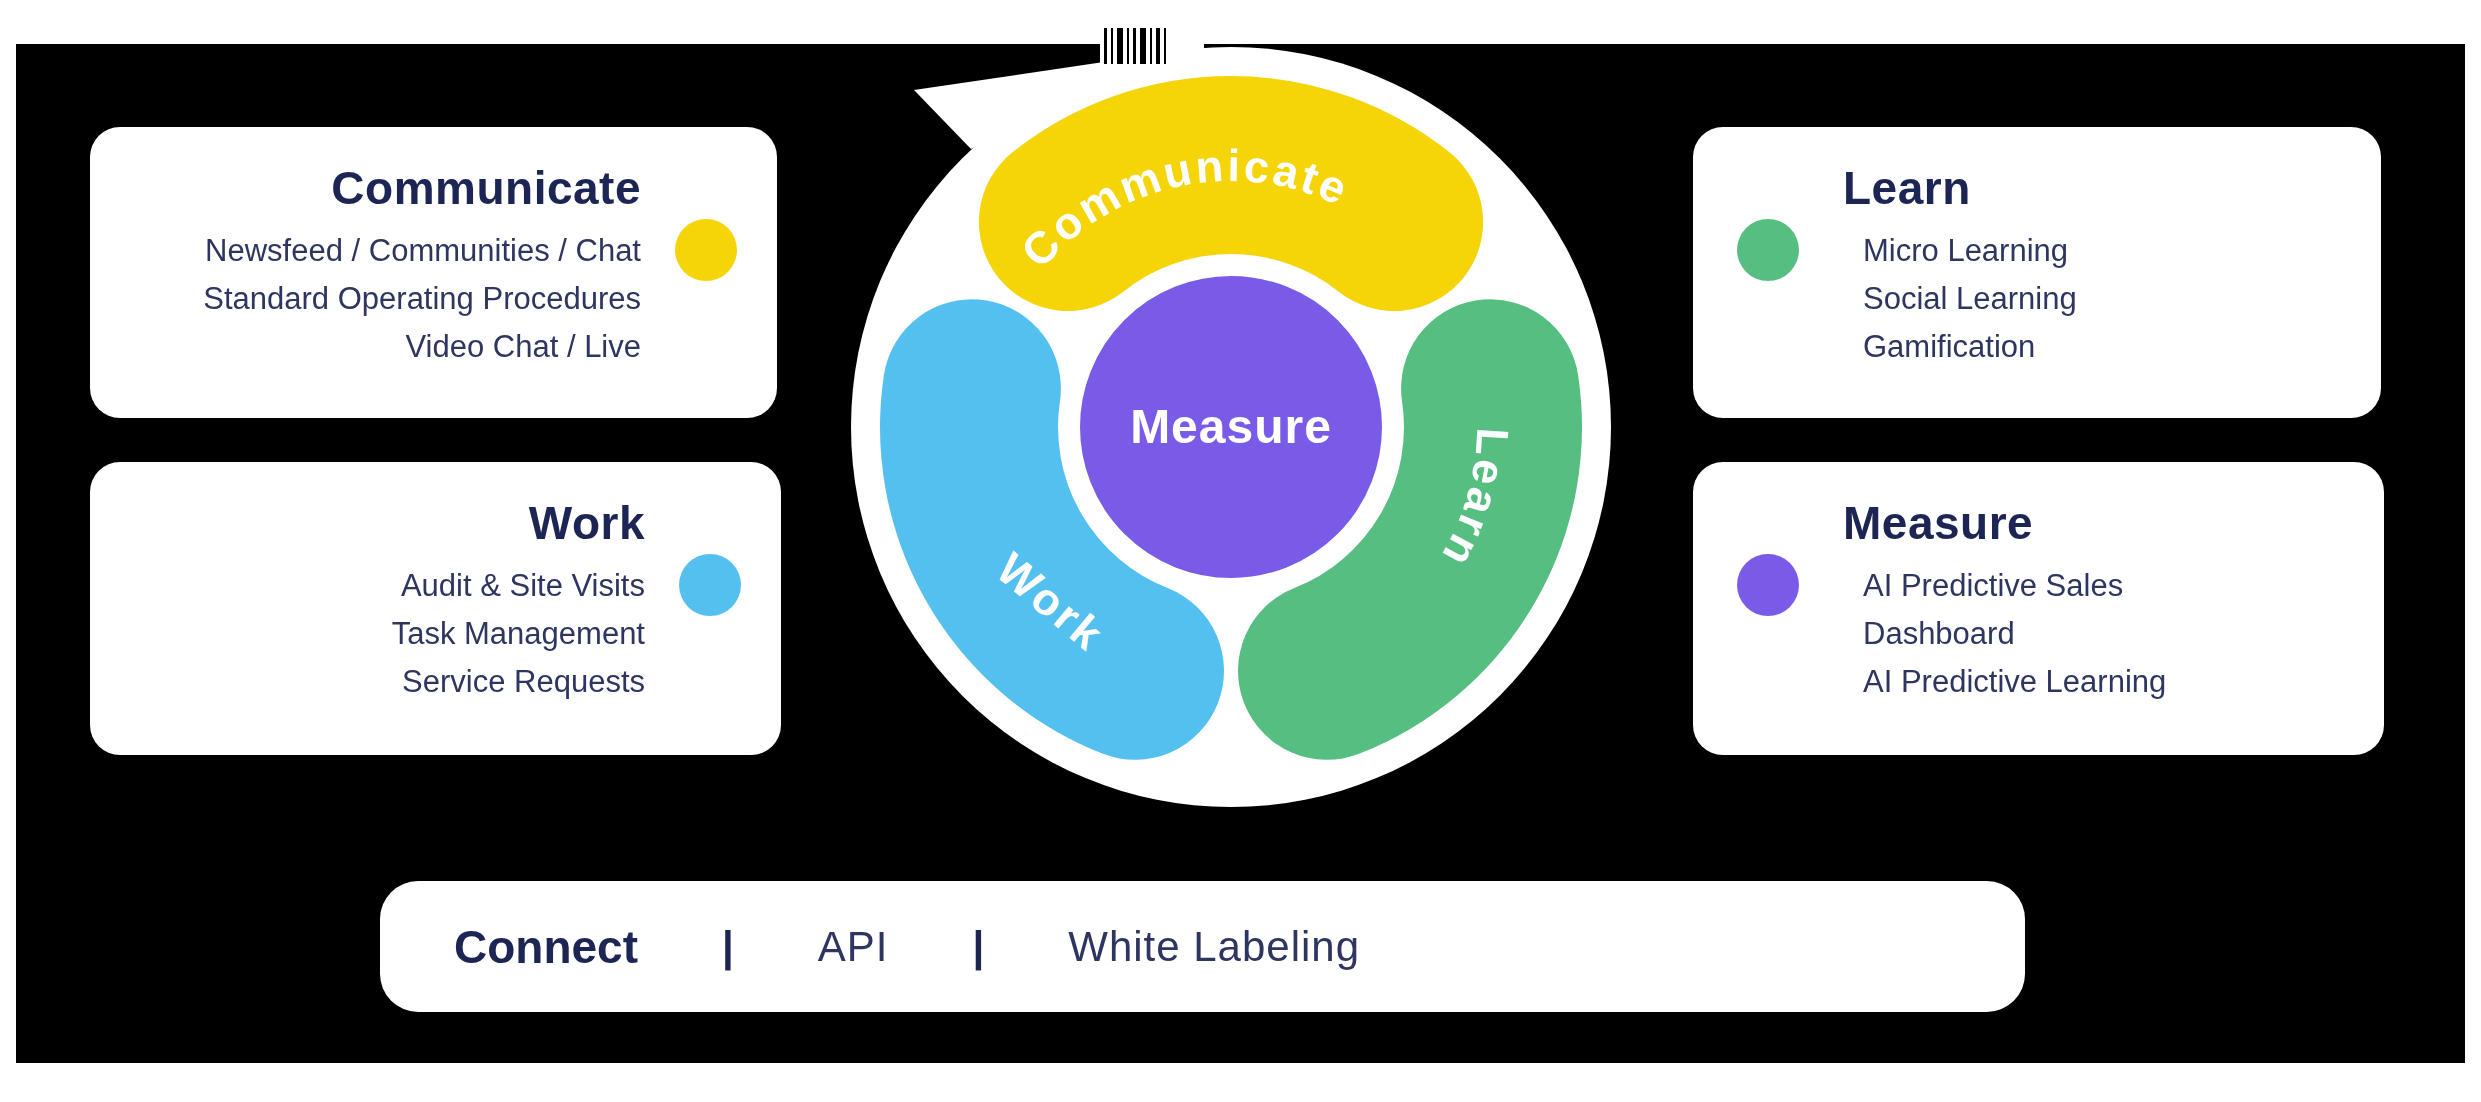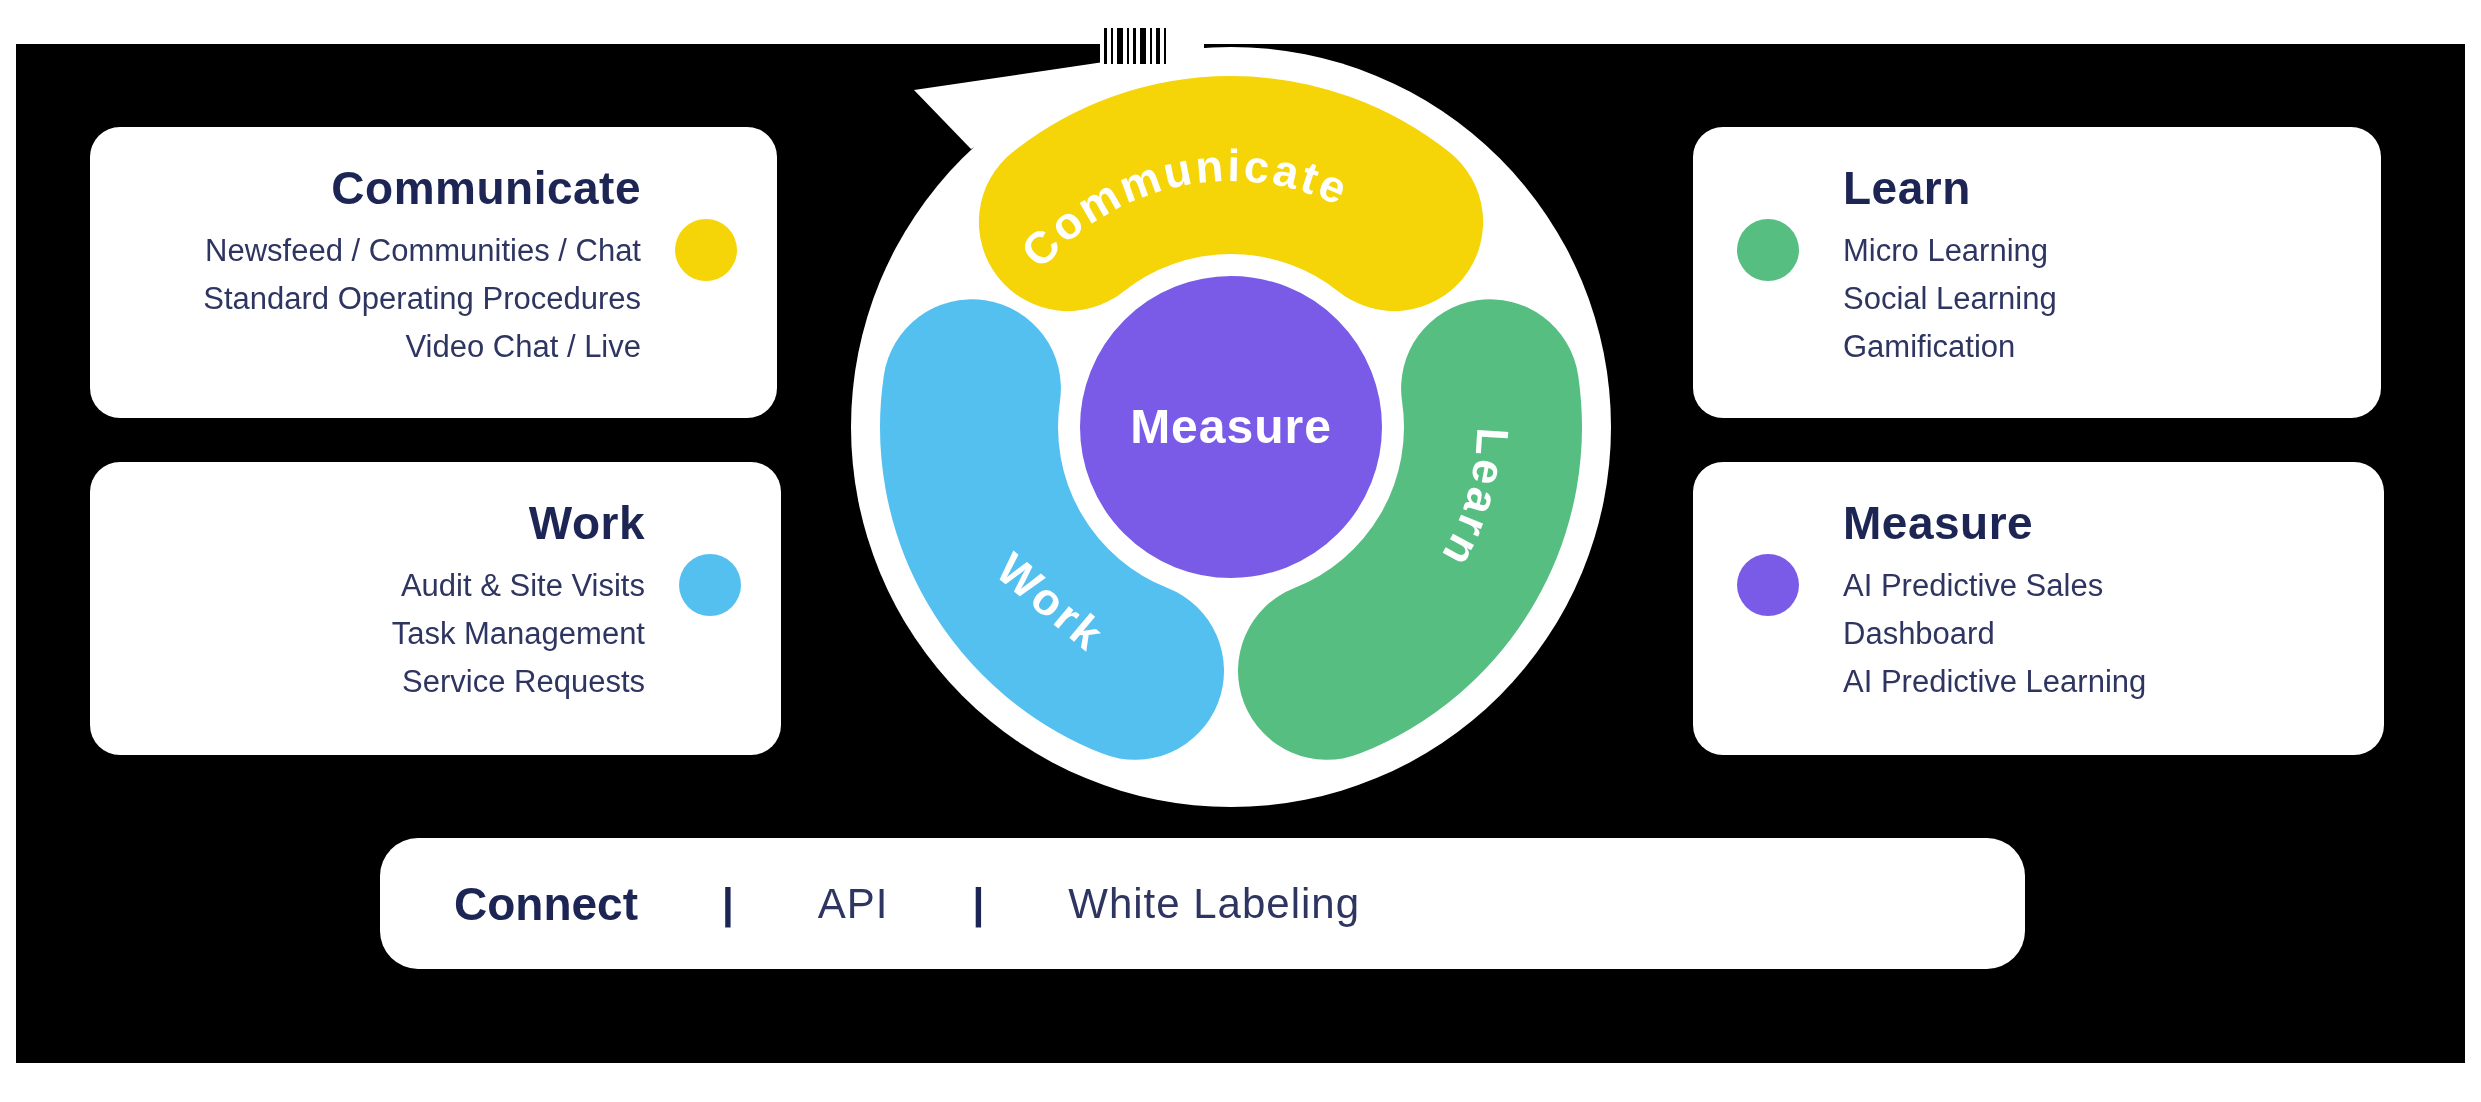--- a/index.html
+++ b/index.html
@@ -37,31 +37,31 @@
   }
   .card-left .title { grid-column:1; grid-row:1; }
   .card-left .lines { grid-column:1; grid-row:2; }
   .card-left .dot   { grid-column:2; grid-row:2; align-self:start; }
 
   .card-right {
     grid-template-columns:62px 1fr; column-gap:44px;
     padding:34px 0 0 44px; text-align:left; justify-items:start;
   }
   .card-right .title { grid-column:2; grid-row:1; }
-  .card-right .lines { grid-column:2; grid-row:2; }
+  .card-right .lines { grid-column:2; grid-row:2;margin-left:20px; }
   .card-right .dot   { grid-column:1; grid-row:2; align-self:start; }
 
   #card-communicate { left:90px;   top:127px; width:687px; height:291px; }
   #card-work        { left:90px;   top:462px; width:691px; height:293px; }
   #card-learn       { left:1693px; top:127px; width:688px; height:291px; }
   #card-measure     { left:1693px; top:462px; width:691px; height:293px; }
 
   
   .connect-bar {
-    position:absolute; left:380px; top:838px; width:1645px; height:131px;
+    position:absolute; left:380px; top:881px; width:1645px; height:131px;
     background:#ffffff; border-radius:38px; box-sizing:border-box;
     display:flex; align-items:center; padding:0 60px 0 74px; gap:84px;
     box-shadow:0 6px 18px rgba(0,0,0,0.25);
   }
   .connect-title { font-size:46px; font-weight:700; color:#1C2553; white-space:nowrap; }
   .connect-item  { font-size:42px; color:#2E3561; white-space:nowrap; letter-spacing:1px; }
   .connect-sep   { font-size:42px; font-weight:700; color:#1C2553; }
 
   
   .diagram { position:absolute; left:831px; top:27px; }

